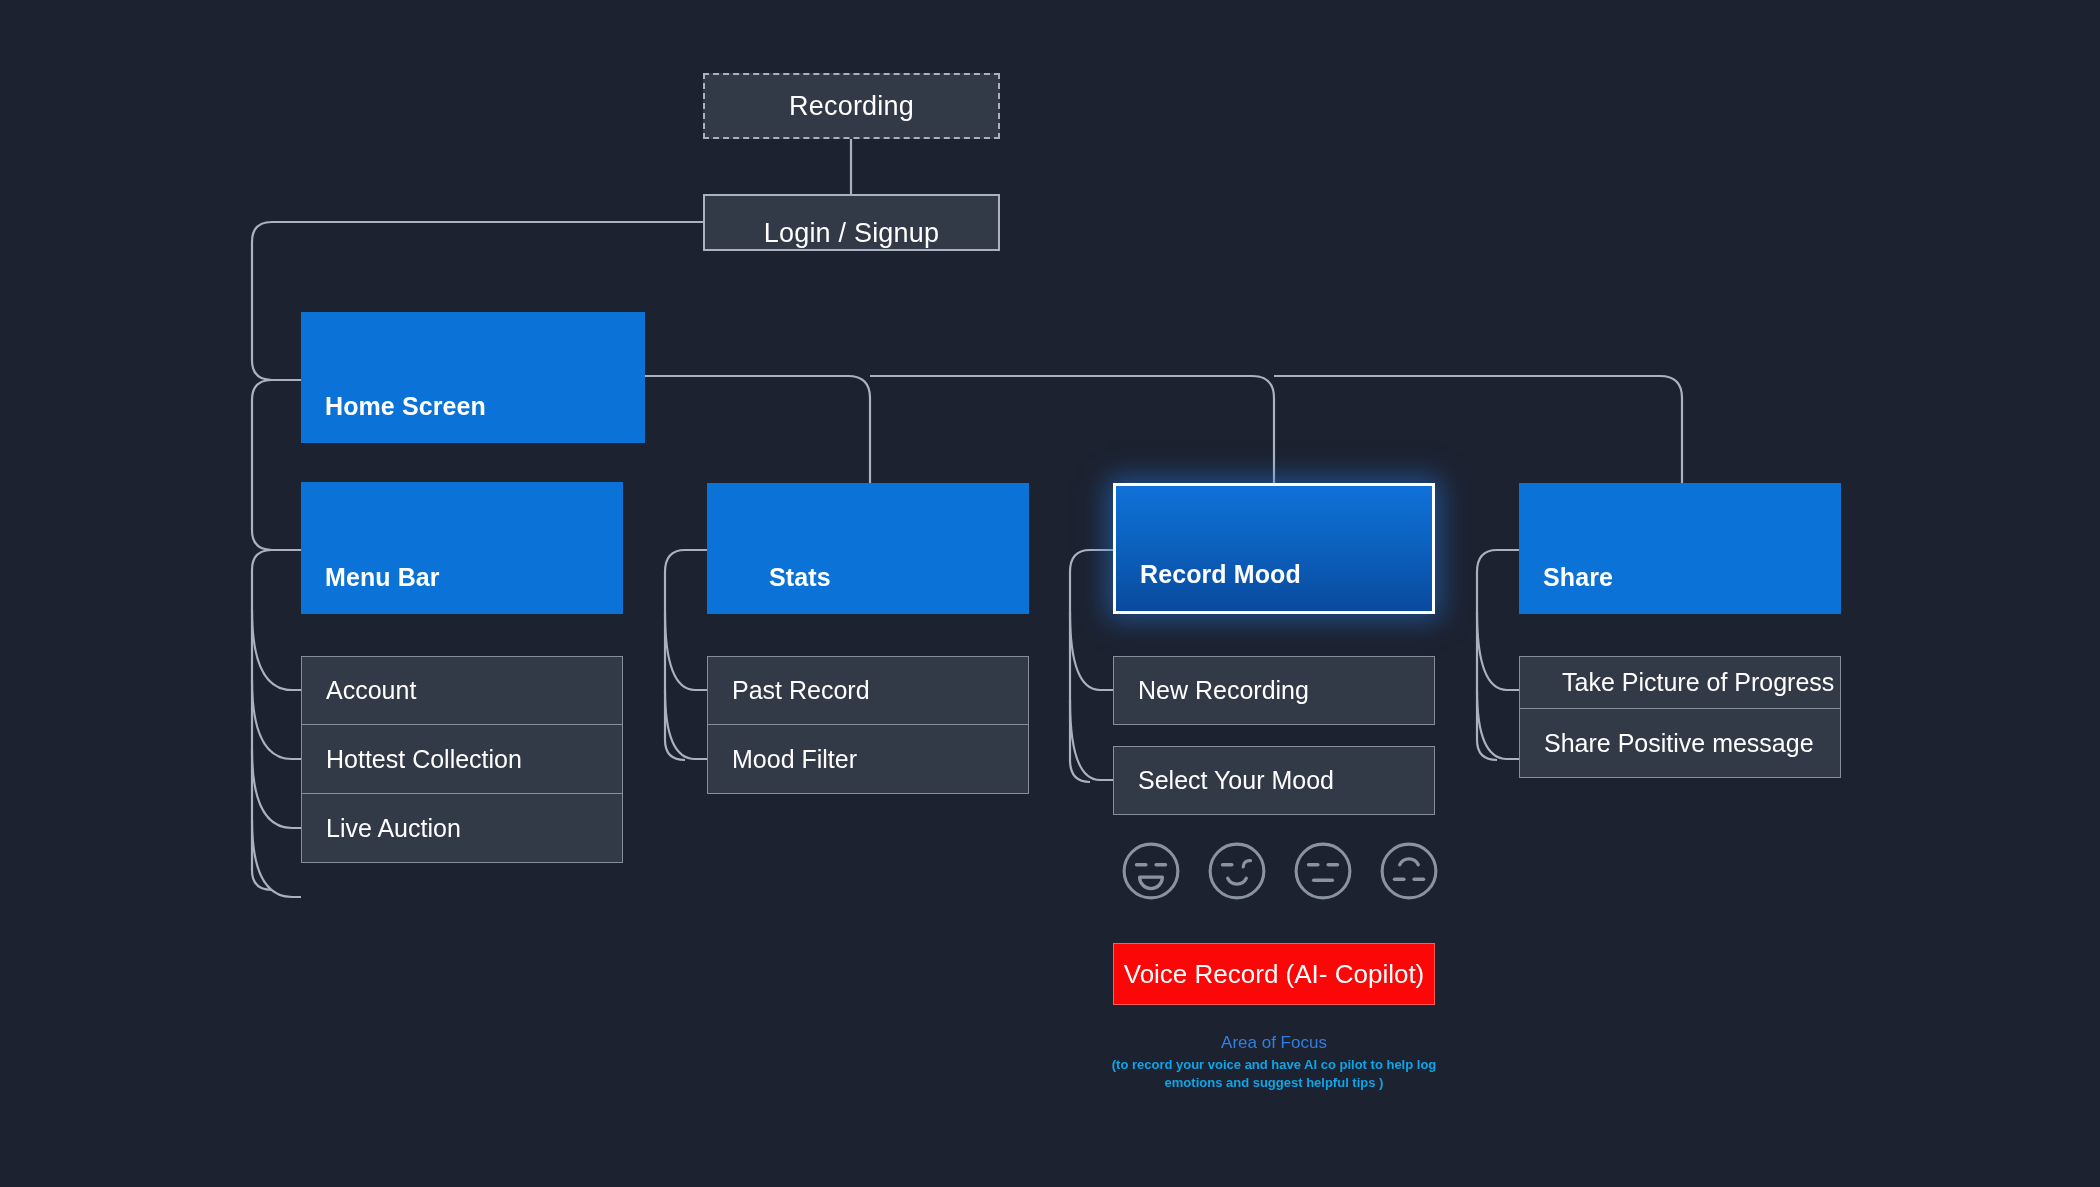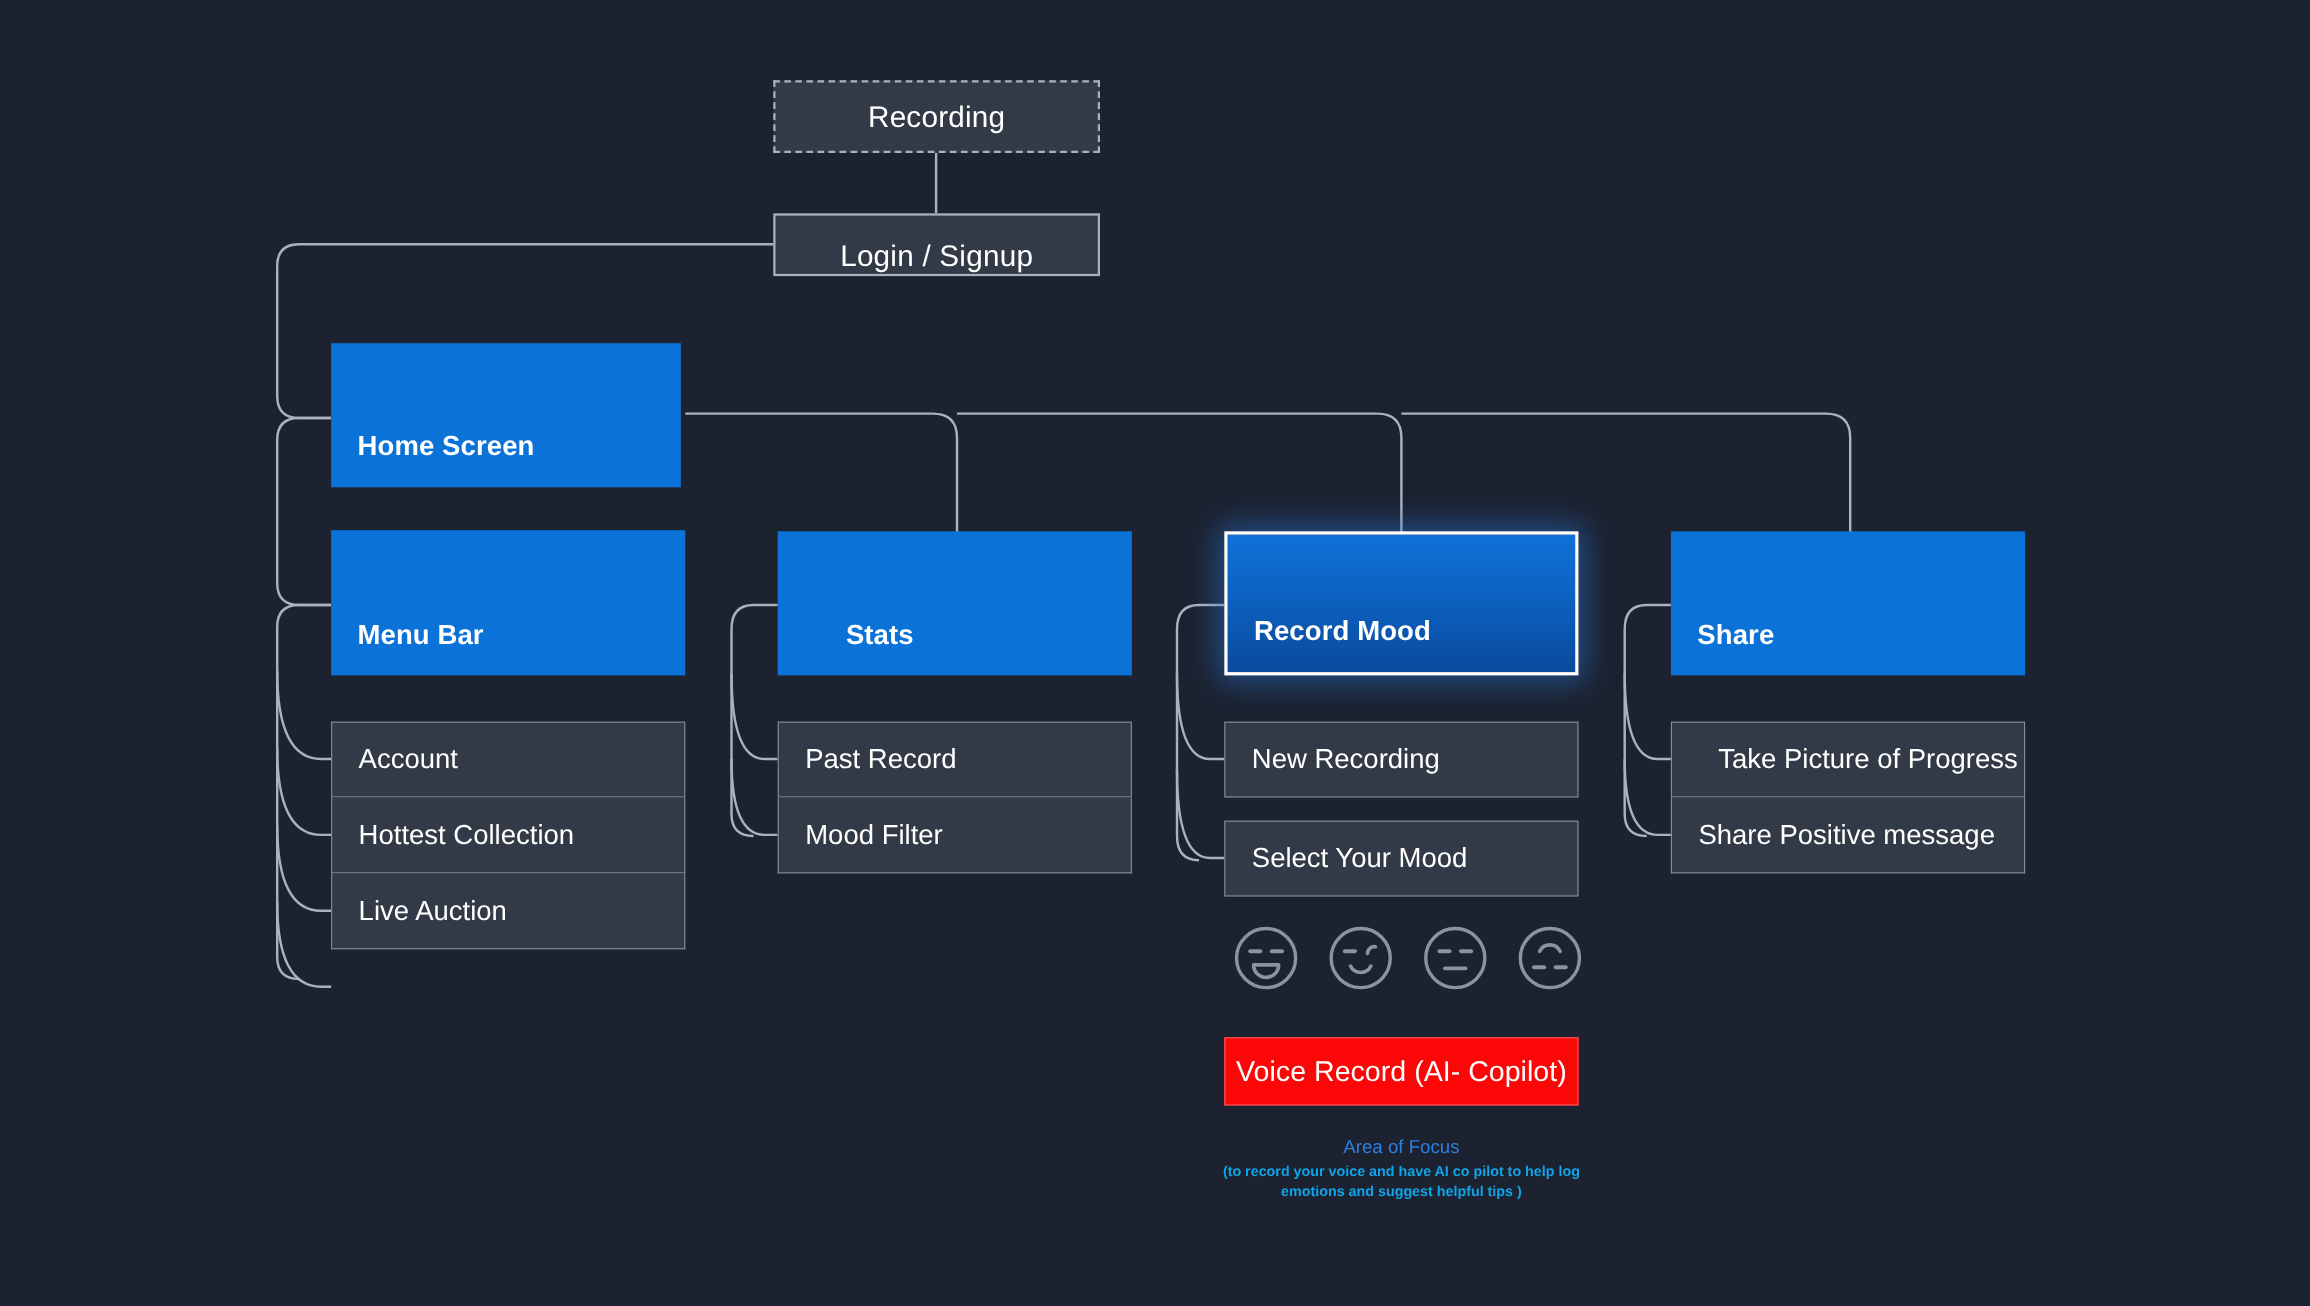--- a/index.html
+++ b/index.html
@@ -172,21 +172,21 @@
   </svg>
 
   <div class="node node-dashed" style="left:703px; top:73px; width:297px; height:66px;">
     <span class="label">Recording</span>
   </div>
 
   <div class="node node-outline" style="left:703px; top:194px; width:297px; height:57px;align-items:flex-end;">
     <span class="label">Login / Signup</span>
   </div>
 
-  <div class="node node-blue" style="left:301px; top:312px; width:318px; height:131px;">
+  <div class="node node-blue" style="left:301px; top:312px; width:344px; height:131px;">
     <span class="label">Home Screen</span>
   </div>
 
   <div class="node node-blue" style="left:301px; top:482px; width:322px; height:132px;">
     <span class="label">Menu Bar</span>
   </div>
   <div class="listgroup" style="left:301px; top:656px; width:322px;">
     <div class="item" style="height:69px;">Account</div>
     <div class="item" style="height:69px;">Hottest Collection</div>
     <div class="item" style="height:69px;">Live Auction</div>
@@ -245,17 +245,17 @@
 
   <div class="caption" style="left:1103px; top:1032px; width:342px;">
     <span class="focus">Area of Focus</span>
     <span class="desc">(to record your voice and have AI co pilot to help log emotions and suggest helpful tips )</span>
   </div>
 
   <div class="node node-blue" style="left:1519px; top:483px; width:322px; height:131px;">
     <span class="label">Share</span>
   </div>
   <div class="listgroup" style="left:1519px; top:656px; width:322px;">
-    <div class="item" style="height:69px;padding-left:42px;">Take Picture of Progress</div>
+    <div class="item" style="height:53px;padding-left:42px;">Take Picture of Progress</div>
     <div class="item" style="height:69px;">Share Positive message</div>
   </div>
 
 </div>
 
 </body></html>

